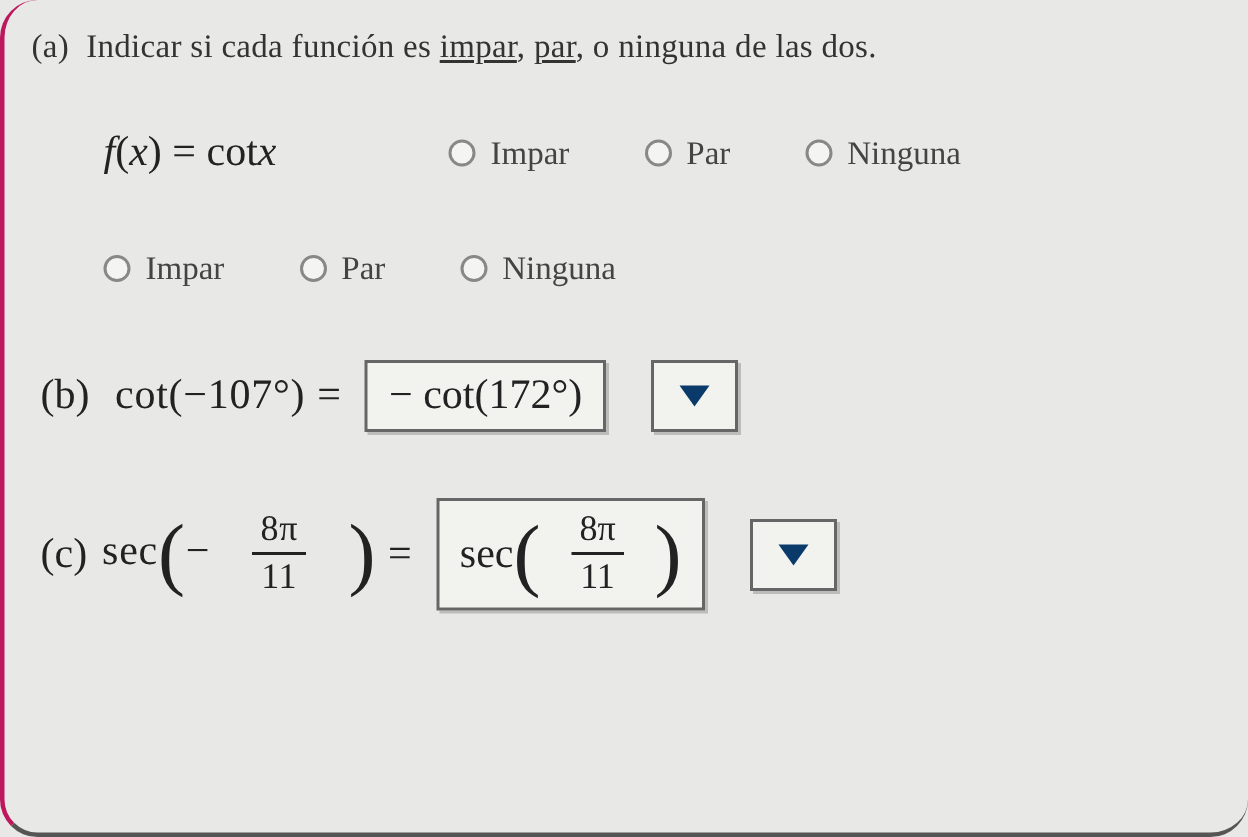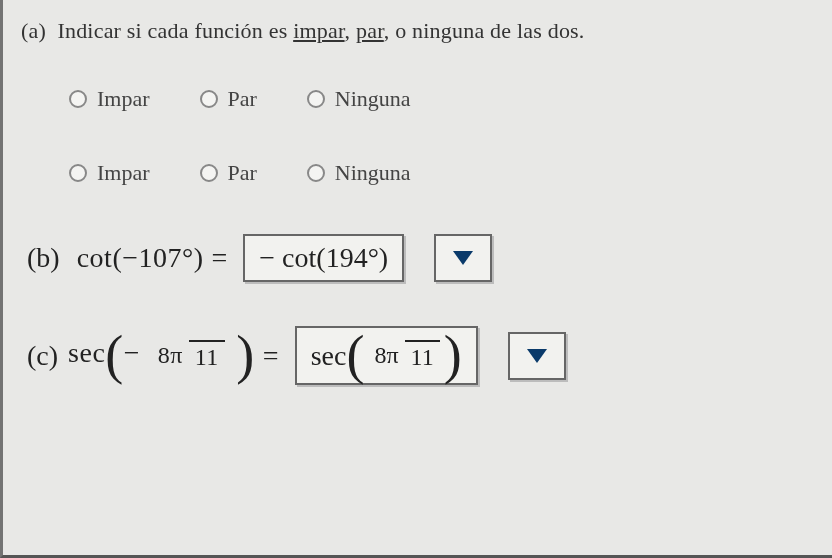--- a/index.html
+++ b/index.html
@@ -5,24 +5,25 @@
 * { box-sizing: border-box; margin: 0; padding: 0; }
 body {
   width: 832px;
   height: 558px;
   background: #e8e8e6;
   font-family: Georgia, 'Times New Roman', serif;
   color: #2a2a2a;
   padding: 0;
 }
 .container {
-  border-left: 3px solid #737373;
+  border-left: 3px solid #be185d;
   border-bottom: 3px solid #555;
   padding: 18px 18px 28px 18px;
   height: 100%;
+  border-radius: 25px;
 }
 .prompt {
   font-size: 22px;
   color: #333;
   margin-bottom: 42px;
   letter-spacing: 0.2px;
 }
 .part-label {
   display: inline;
 }
@@ -97,23 +98,24 @@
   margin-left: 22px;
 }
 .tri {
   width: 0; height: 0;
   border-left: 10px solid transparent;
   border-right: 10px solid transparent;
   border-top: 14px solid #0a3a6a;
 }
 .frac {
   display: inline-flex;
+  flex-direction: column;
   align-items: center;
   vertical-align: middle;
-  margin: 0 4px;
+  margin: 0 20px;
   font-size: 24px;
 }
 .frac .num { padding: 0 6px 1px 6px; }
 .frac .den { border-top: 2px solid #222; padding: 2px 6px 0 6px; }
 .paren {
   font-size: 54px;
   line-height: 0.8;
   vertical-align: middle;
   font-weight: 300;
 }
@@ -124,20 +126,23 @@
 <body>
 
 <div class="container">
 
   <div class="prompt">
     <span class="part-label">(a)</span>
     &nbsp;<span>Indicar si cada función es </span><span class="u">impar</span><span>, </span><span class="u">par</span><span>, </span><span>o ninguna de las dos.</span>
   </div>
 
   <div class="row">
+    <div class="func">
+      <span>f</span><span class="nital">(</span><span>x</span><span class="nital">)</span> <span class="nital">=</span> <span class="nital">cot</span><span>x</span>
+    </div>
     <div class="radio-group">
       <label class="radio">
         <span class="radio-circle"></span>
         <span>Impar</span>
       </label>
       <label class="radio">
         <span class="radio-circle"></span>
         <span>Par</span>
       </label>
       <label class="radio">
@@ -164,21 +169,21 @@
     </div>
   </div>
 
   <div class="part-b">
     <span class="lhs">(b)</span>&nbsp;
     <span class="expr">
       <span>cot</span><span>(−107°)</span>
     </span>
     <span class="eq">=</span>
     <span class="boxed">
-      <span>−</span>&nbsp;<span>cot</span><span>(194°)</span>
+      <span>−</span>&nbsp;<span>cot</span><span>(172°)</span>
     </span>
     <span class="dropdown">
       <span class="tri"></span>
     </span>
   </div>
 
   <div class="part-c">
     <span class="lhs label-c">(c)</span>
     <span class="expr">
       <span>sec</span><span class="paren">(</span><span>−</span>

